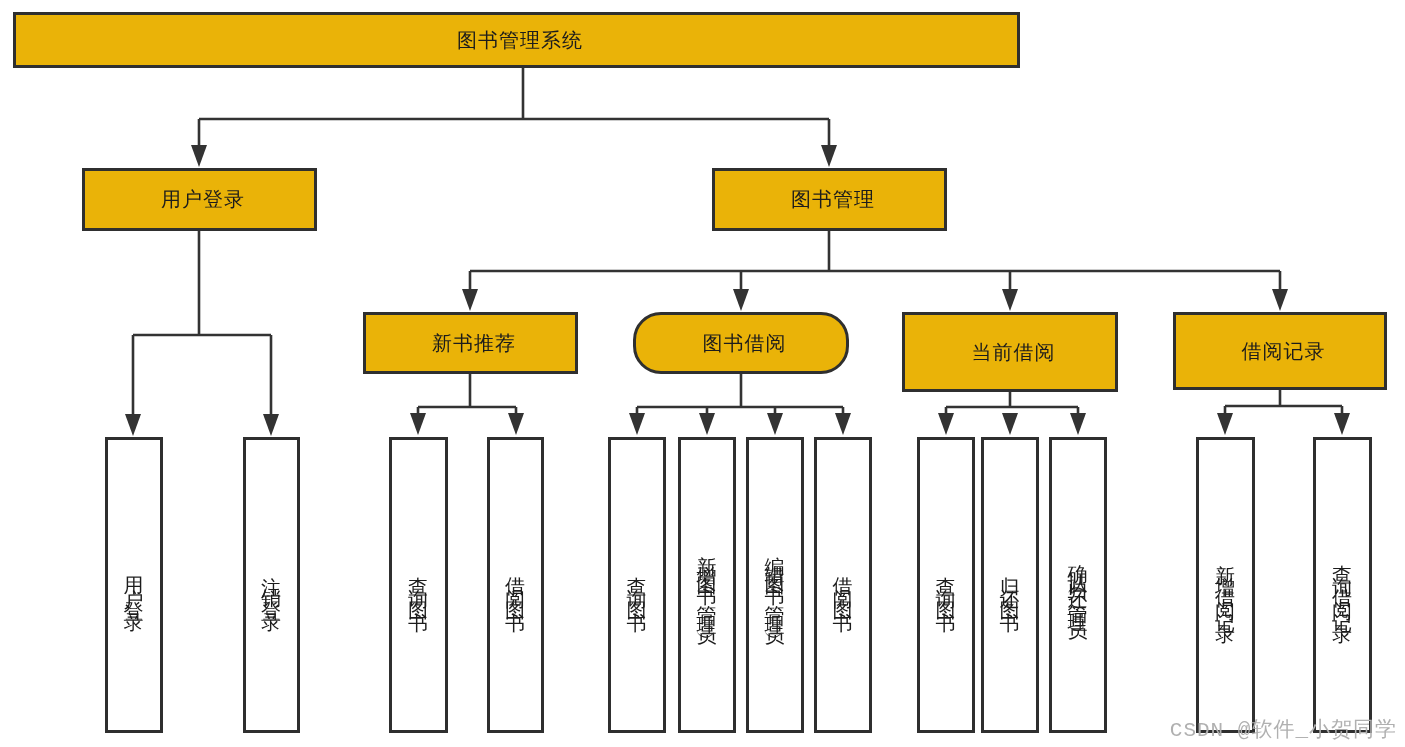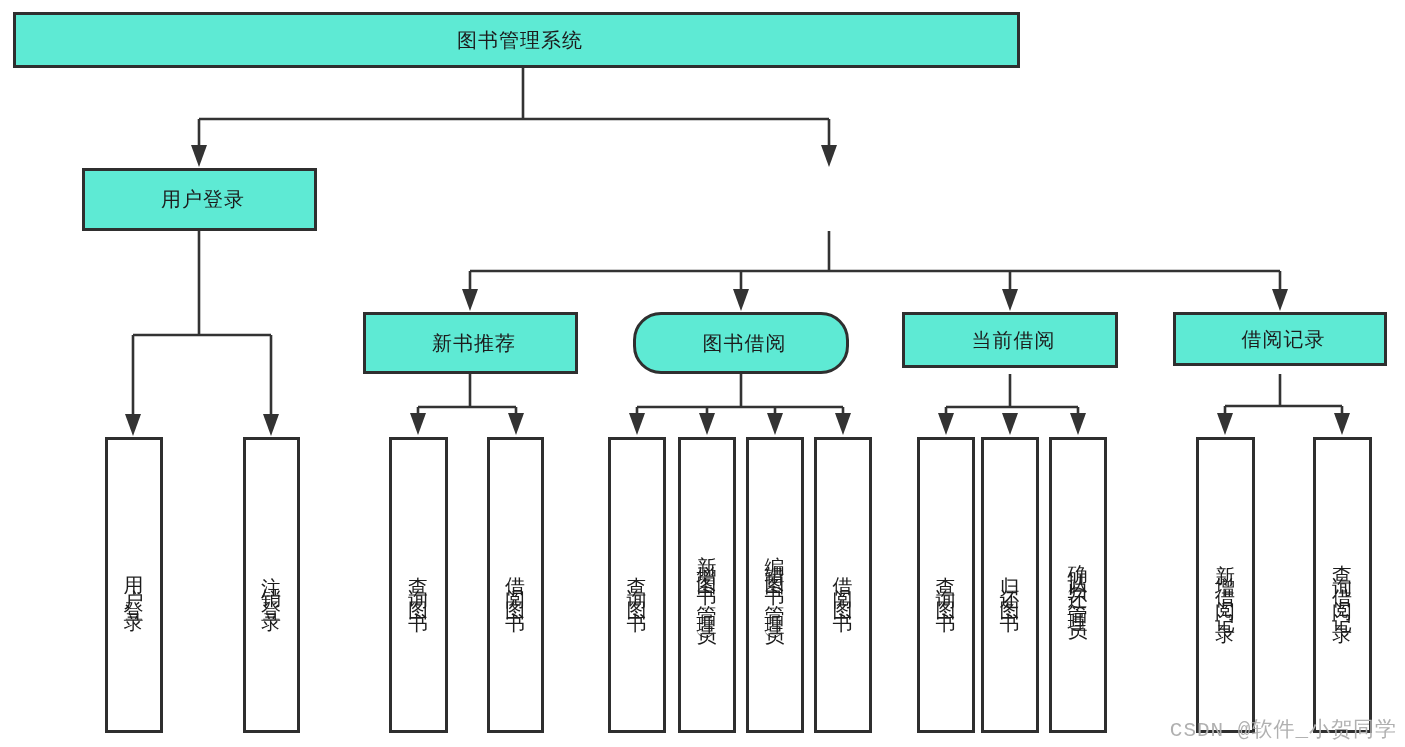--- a/index.html
+++ b/index.html
@@ -18,21 +18,21 @@
     height: 747px;
     background: var(--background);
     overflow: hidden;
   }
   .connector { position: absolute; left: 0; top: 0; width: 1405px; height: 747px; }
   .connector path { stroke: var(--line); stroke-width: 2.6; fill: none; }
   .connector polygon { fill: var(--line); stroke: none; }
 
   .hbox {
     position: absolute;
-    background: #5eead4;
+    background: #eab308;
     border: 3px solid var(--border);
     display: flex;
     align-items: center;
     justify-content: center;
     font-size: 20px;
     color: var(--text);
     letter-spacing: 1px;
     z-index: 2;
     padding-left: 7px;
   }
@@ -58,22 +58,22 @@
   }
   .vbox.long span { letter-spacing: 10px; }
   .vbox.xlong span { letter-spacing: 8px; }
 
   
   .n-root   { left: 13px;   top: 12px;  width: 1007px; height: 56px; }
   .n-login  { left: 82px;   top: 168px; width: 235px;  height: 63px; }
   .n-mgmt   { left: 712px;  top: 168px; width: 235px;  height: 63px; }
   .n-newrec { left: 363px;  top: 312px; width: 215px;  height: 62px; }
   .n-borrow { left: 633px;  top: 312px; width: 216px;  height: 62px; border-radius: 28px; }
-  .n-current{ left: 902px;  top: 312px; width: 216px;  height: 56px; }
-  .n-record { left: 1173px; top: 312px; width: 214px;  height: 54px; }
+  .n-current{ left: 902px;  top: 312px; width: 216px;  height: 80px; }
+  .n-record { left: 1173px; top: 312px; width: 214px;  height: 78px; }
 
   
   .v1  { left: 105px;  width: 58px; }
   .v2  { left: 243px;  width: 57px; }
   .v3  { left: 389px;  width: 59px; }
   .v4  { left: 487px;  width: 57px; }
   .v5  { left: 608px;  width: 58px; }
   .v6  { left: 678px;  width: 58px; }
   .v7  { left: 746px;  width: 58px; }
   .v8  { left: 814px;  width: 58px; }
@@ -131,20 +131,21 @@
     <polygon points="1070,413 1086,413 1078,435"></polygon>
 
     <path d="M1280 374 V406 M1225 406 H1342 M1225 406 V420 M1342 406 V420"></path>
     <polygon points="1217,413 1233,413 1225,435"></polygon>
     <polygon points="1334,413 1350,413 1342,435"></polygon>
   </svg>
 
   <div class="hbox n-root">图书管理系统</div>
 
   <div class="hbox n-login">用户登录</div>
+  <div class="hbox n-mgmt">图书管理</div>
 
   <div class="hbox n-newrec">新书推荐</div>
   <div class="hbox n-borrow">图书借阅</div>
   <div class="hbox n-current">当前借阅</div>
   <div class="hbox n-record">借阅记录</div>
 
   <div class="vbox v1">
     <span>用户登录</span>
   </div>
   <div class="vbox v2">

